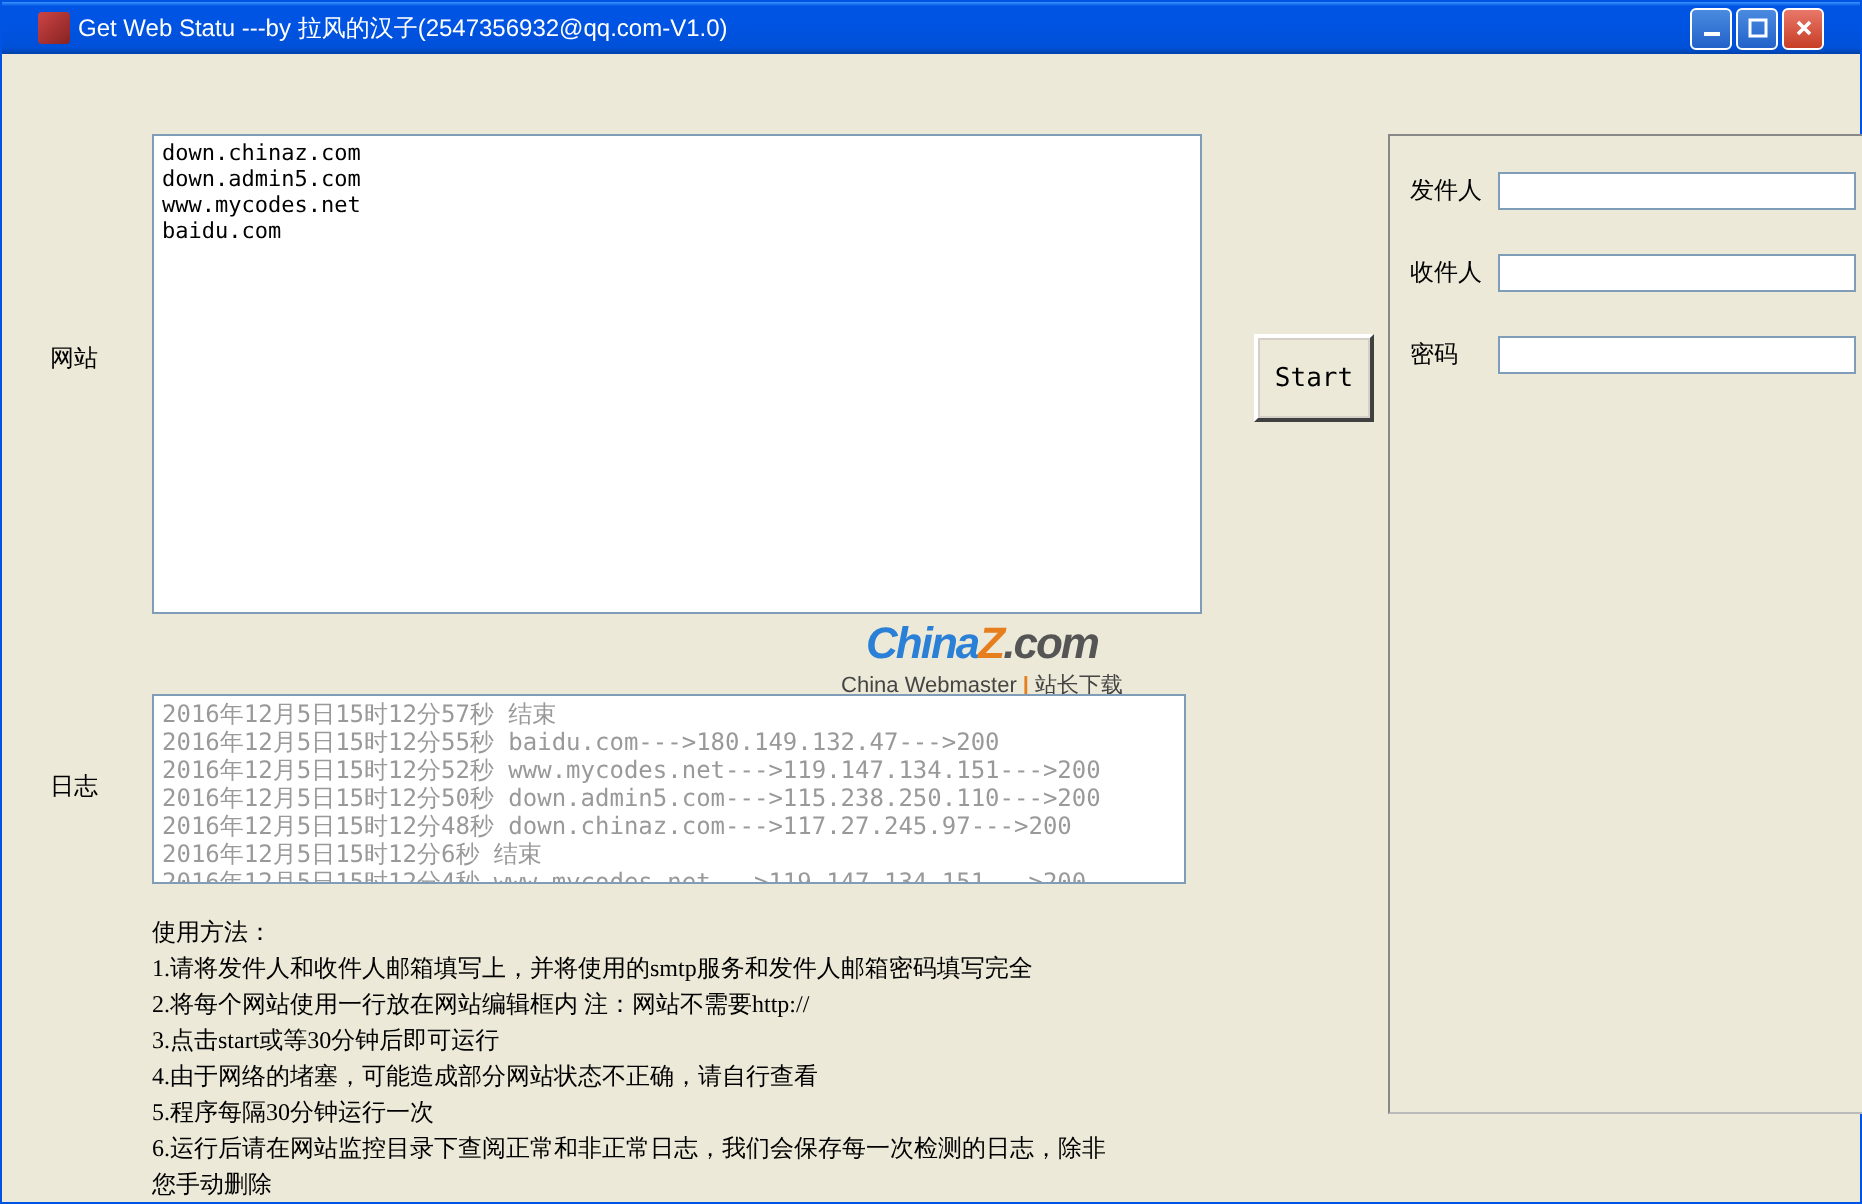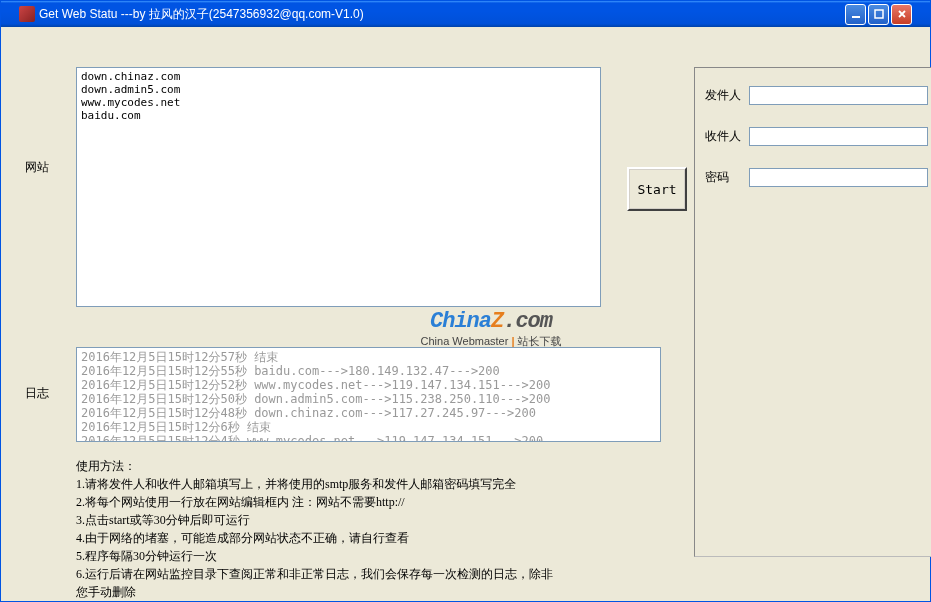--- a/index.html
+++ b/index.html
@@ -18,28 +18,28 @@
     
     .client { flex: 1; position: relative; padding: 0; }
     
     .label { position: absolute; font-size: 12px; }
     
     .textarea-sites { position: absolute; left: 75px; top: 40px; width: 525px; height: 240px; border: 1px solid #7f9db9; background: #fff; font-family: SimSun, monospace; font-size: 11px; padding: 2px 4px; resize: none; overflow-y: scroll; white-space: pre; }
     
     .start-btn { position: absolute; left: 626px; top: 140px; width: 60px; height: 44px; border: 2px solid #888; border-top-color: #fff; border-left-color: #fff; border-right-color: #404040; border-bottom-color: #404040; background: #ece9d8; font-family: monospace; font-size: 13px; cursor: pointer; box-shadow: inset 0 0 0 1px #d4d0c8; }
     
     .watermark { position: absolute; left: 370px; top: 282px; width: 240px; text-align: center; }
-    .wm-chinaz { font-family: Liberation Mono, monospace; font-size: 22px; font-weight: bold; font-style: italic; letter-spacing: -1px; }
+    .wm-chinaz { font-family: Liberation Sans, sans-serif; font-size: 22px; font-weight: bold; font-style: italic; letter-spacing: -1px; }
     .wm-chinaz .c1 { color: #2a7fd6; }
     .wm-chinaz .c2 { color: #e67e1e; }
     .wm-chinaz .c3 { color: #555; }
     .wm-sub { font-size: 11px; color: #444; }
     .wm-sub .sep { color: #e67e1e; font-weight: bold; margin: 0 3px; }
     
-    .log-box { position: absolute; left: 75px; top: 320px; width: 585px; height: 95px; border: 1px solid #7f9db9; background: #fff; overflow-y: scroll; padding: 2px 4px; font-family: SimSun, monospace; font-size: 12px; color: #999; line-height: 14px; white-space: pre; }
+    .log-box { position: absolute; left: 75px; top: 320px; width: 517px; height: 95px; border: 1px solid #7f9db9; background: #fff; overflow-y: scroll; padding: 2px 4px; font-family: SimSun, monospace; font-size: 12px; color: #999; line-height: 14px; white-space: pre; }
     
     .instructions { position: absolute; left: 75px; top: 430px; font-size: 12px; line-height: 18px; font-family: SimSun; white-space: pre-line; }
     
     .right-panel { position: absolute; left: 693px; top: 40px; width: 245px; height: 490px; border: 1px solid #bbb; border-top-color: #888; border-left-color: #888; background: #ece9d8; }
     .form-row { display: flex; align-items: center; margin: 18px 10px 12px 10px; }
     .form-row + .form-row { margin-top: 22px; }
     .form-label { width: 44px; font-size: 12px; }
     .form-input { flex: 1; height: 19px; border: 1px solid #7f9db9; background: #fff; font-size: 12px; padding: 1px 3px; }
   </style>
 </head>
@@ -63,21 +63,21 @@
       <div class="win-btn close">
         <svg viewBox="0 0 12 12">
             <path d="M3 3l6 6M9 3l-6 6" stroke="#fff" stroke-width="1.8"></path>
           </svg>
       </div>
     </div>
   </div>
 
   <div class="client">
 
-    <div class="label" style="left:24px; top:132px;">网站</div>
+    <div class="label" style="left:24px; top:144px;">网站</div>
 
     <textarea class="textarea-sites" spellcheck="false" style="">down.chinaz.com
 down.admin5.com
 www.mycodes.net
 baidu.com</textarea>
 
     <button class="start-btn">Start</button>
 
     <div class="watermark">
       <div class="wm-chinaz">

